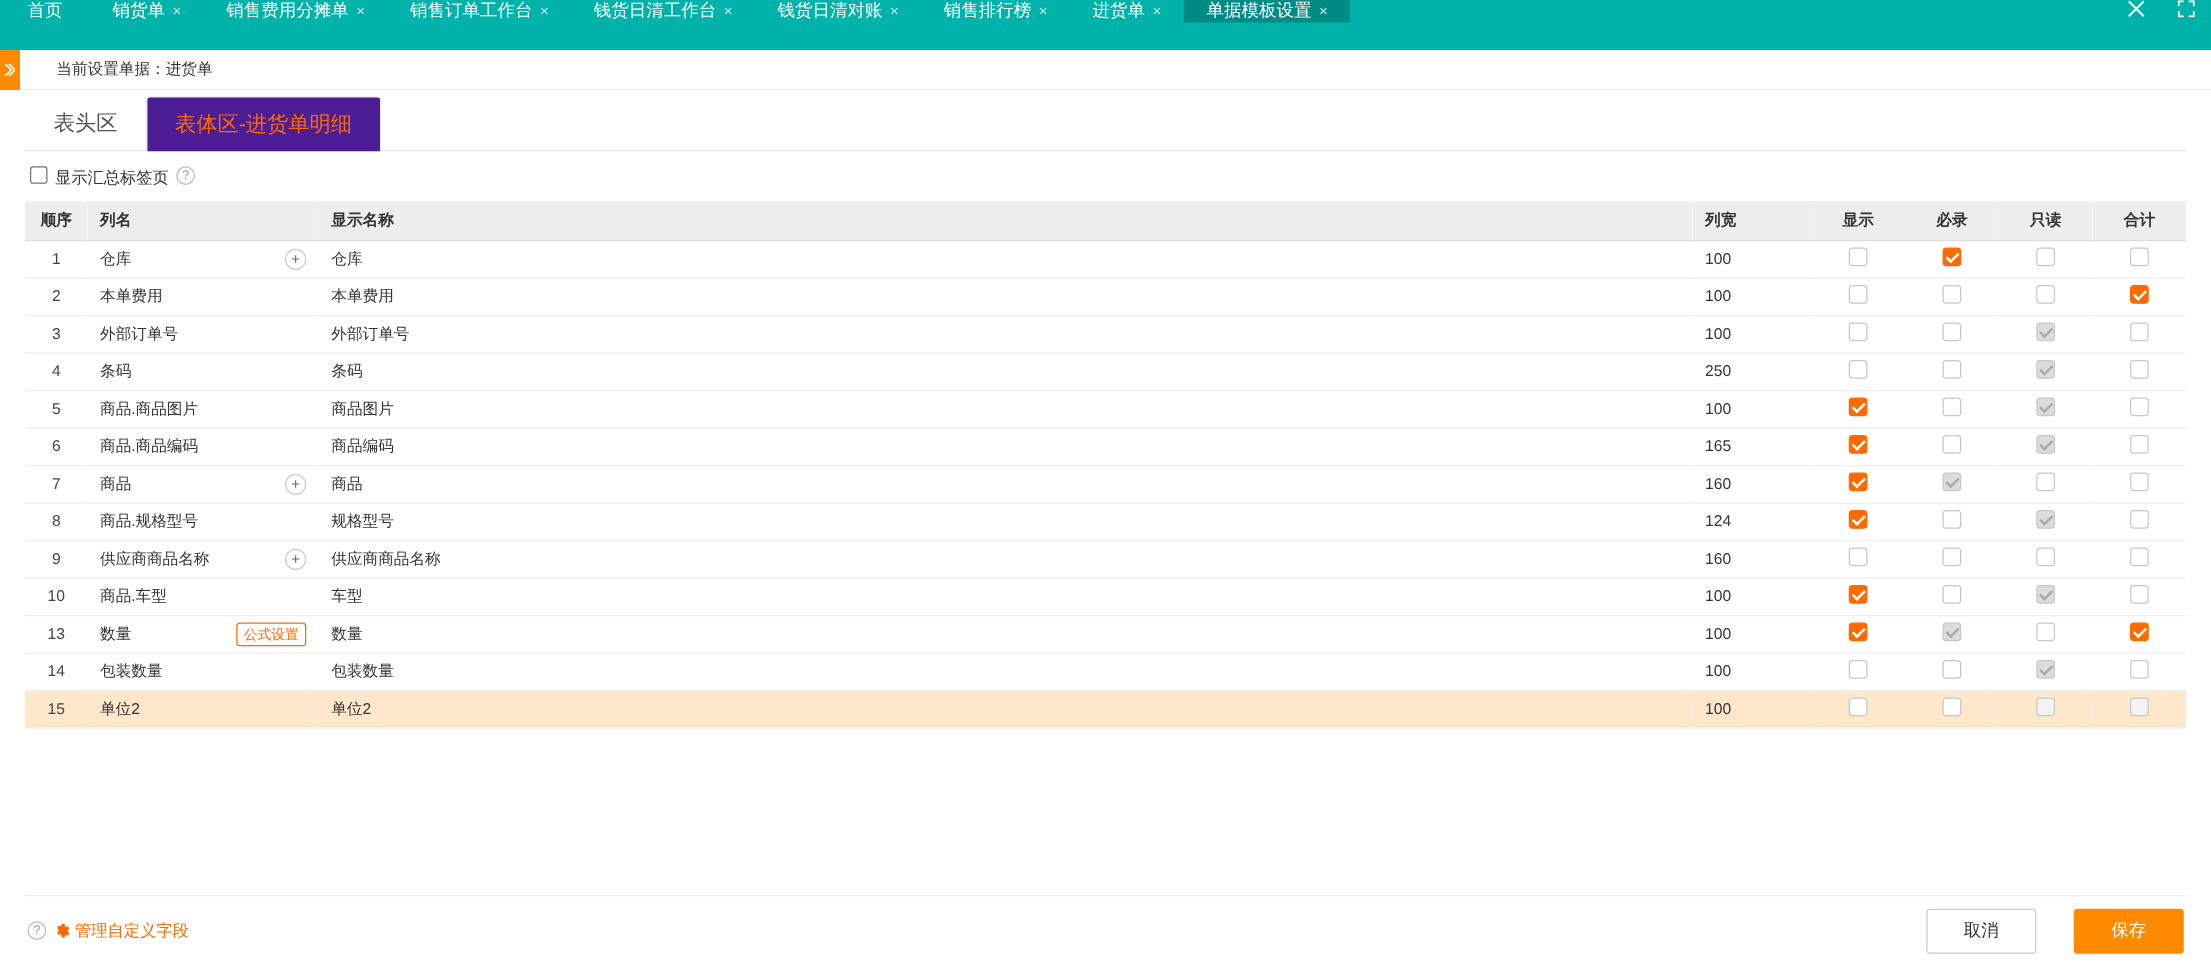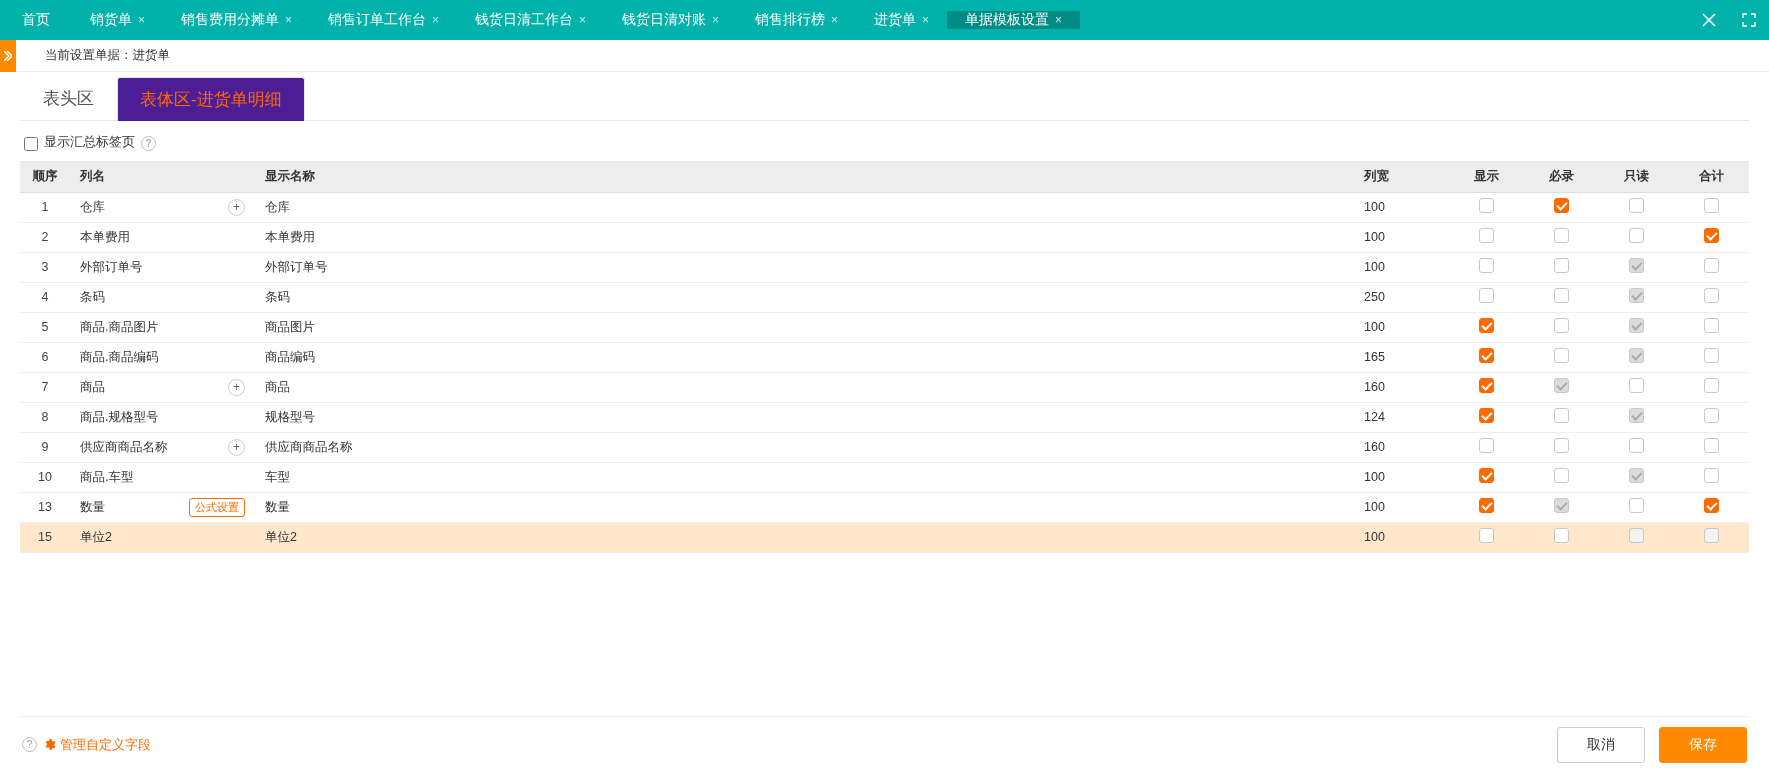--- a/index.html
+++ b/index.html
@@ -1,20 +1,20 @@
 <!DOCTYPE html>
 <html><head>
 <meta charset="utf-8">
 <style>
   * { box-sizing: border-box; margin: 0; padding: 0; }
   html, body { height: 100%; font-family: "Microsoft YaHei", Arial, sans-serif; font-size: 13px; color: #333; background:#fff;}
   body { display:flex; flex-direction:column; width:1769px; height:772px; overflow:hidden;}
 
   
-  .topbar { display:flex; align-items:center; background:#00b2a9; color:#fff; height:40px; position:relative;}
+  .topbar { display:flex; align-items:flex-start; background:#00b2a9; color:#fff; height:40px; position:relative;}
   .topbar .tab { display:flex; align-items:center; padding:0 18px; font-size:14px; cursor:pointer; position:relative; white-space:nowrap;}
   .topbar .tab.home { padding:0 22px;}
   .topbar .tab .close { margin-left:6px; font-size:12px; opacity:0.8;}
   .topbar .tab.active { background:#008c84; }
   .topbar .spacer { flex:1; }
   .topbar .icon-btn { width:40px; display:flex; align-items:center; justify-content:center; cursor:pointer; font-size:16px;}
   .topbar .icon-btn svg { fill:#fff; }
 
   
   .crumb { display:flex; align-items:center; height:32px; background:#fff; border-bottom:1px solid #eee;gap:21px;}
@@ -24,21 +24,21 @@
 
   
   .content { flex:1; display:flex; flex-direction:column; padding:0 20px; overflow:hidden;}
 
   
   .inner-tabs { display:flex; border-bottom:1px solid #e6e6e6; margin-top:4px;}
   .inner-tabs .itab { padding:10px 22px; font-size:17px; color:#555; border:1px solid transparent; border-bottom:none; cursor:pointer;}
   .inner-tabs .itab.active { color:#ff6a00; border-color:#e6e6e6; background:#4c1d95; border-radius:3px 3px 0 0; position:relative; top:1px;}
 
   
-  .optrow { display:flex; align-items:flex-end; padding:12px 4px 10px; gap:6px;}
+  .optrow { display:flex; align-items:flex-start; padding:12px 4px 10px; gap:6px;}
   .optrow input[type=checkbox]{ width:14px; height:14px;}
   .optrow .help { width:15px; height:15px; border:1px solid #bbb; border-radius:50%; display:inline-flex; align-items:center; justify-content:center; font-size:10px; color:#999; cursor:pointer;}
 
   
   .table-wrap { flex:1; overflow:hidden; border-top:1px solid #e6e6e6; position:relative; display:flex;}
   .table-scroll { flex:1; overflow-y:scroll; }
   .grid { width:100%; border-collapse:collapse; table-layout:fixed;}
   .grid th, .grid td { border-bottom:1px solid #eee; padding:0 10px; height:30px; font-size:12.5px; text-align:left; vertical-align:middle;}
   .grid thead th { background:#ededed; color:#333; font-weight:bold; position:sticky; top:0; z-index:2; border-bottom:1px solid #ddd;}
   .grid .c-seq { width:50px; text-align:center;}
@@ -60,21 +60,21 @@
   .cb.dis { background:#f3f3f3; cursor:default;}
   .cb.dis.on { background:#dcdcdc; border-color:#c8c8c8;}
   .cb.dis.on::after{ border-color:#aaa;}
 
   
   .footer { height:56px; border-top:1px solid #eee; margin:0 20px; display:flex; align-items:center; justify-content:space-between; padding:0 2px;}
   .footer .left { display:flex; align-items:center; gap:6px;}
   .footer .left .help{ width:15px; height:15px; border:1px solid #bbb; border-radius:50%; display:inline-flex; align-items:center; justify-content:center; font-size:10px; color:#999;}
   .footer .left a { color:#ff6a00; text-decoration:none; display:flex; align-items:center; gap:4px; cursor:pointer;}
   .footer .left a svg{ fill:#ff6a00;}
-  .footer .right { display:flex; gap:14px;}
+  .footer .right { display:flex; gap:30px;}
   .btn { min-width:88px; height:36px; border-radius:3px; font-size:14px; cursor:pointer; display:inline-flex; align-items:center; justify-content:center;}
   .btn-default{ border:1px solid #ccc; background:#fff; color:#333;}
   .btn-primary{ border:1px solid #ff8a00; background:#ff8a00; color:#fff;}
 
   
   .table-scroll::-webkit-scrollbar{ width:12px;}
   .table-scroll::-webkit-scrollbar-thumb{ background:#c9c9c9; border-radius:6px;}
   .table-scroll::-webkit-scrollbar-track{ background:#f3f3f3;}
 </style>
 </head>
@@ -330,20 +330,34 @@
                   <span class="formula-tag">公式设置</span>
                 </div>
               </td>
               <td class="c-disp">数量</td>
               <td class="c-w">100</td>
               <td class="c-chk"><span class="cb on"></span></td>
               <td class="c-chk"><span class="cb dis on"></span></td>
               <td class="c-chk"><span class="cb"></span></td>
               <td class="c-chk"><span class="cb on"></span></td>
             </tr>
+            <tr>
+              <td class="c-seq">14</td>
+              <td class="c-name">
+                <div class="name-cell">
+                  <span>包装数量</span>
+                </div>
+              </td>
+              <td class="c-disp">包装数量</td>
+              <td class="c-w">100</td>
+              <td class="c-chk"><span class="cb"></span></td>
+              <td class="c-chk"><span class="cb"></span></td>
+              <td class="c-chk"><span class="cb dis on"></span></td>
+              <td class="c-chk"><span class="cb"></span></td>
+            </tr>
             <tr class="selected">
               <td class="c-seq">15</td>
               <td class="c-name">
                 <div class="name-cell">
                   <span>单位2</span>
                 </div>
               </td>
               <td class="c-disp">单位2</td>
               <td class="c-w">100</td>
               <td class="c-chk"><span class="cb"></span></td>

